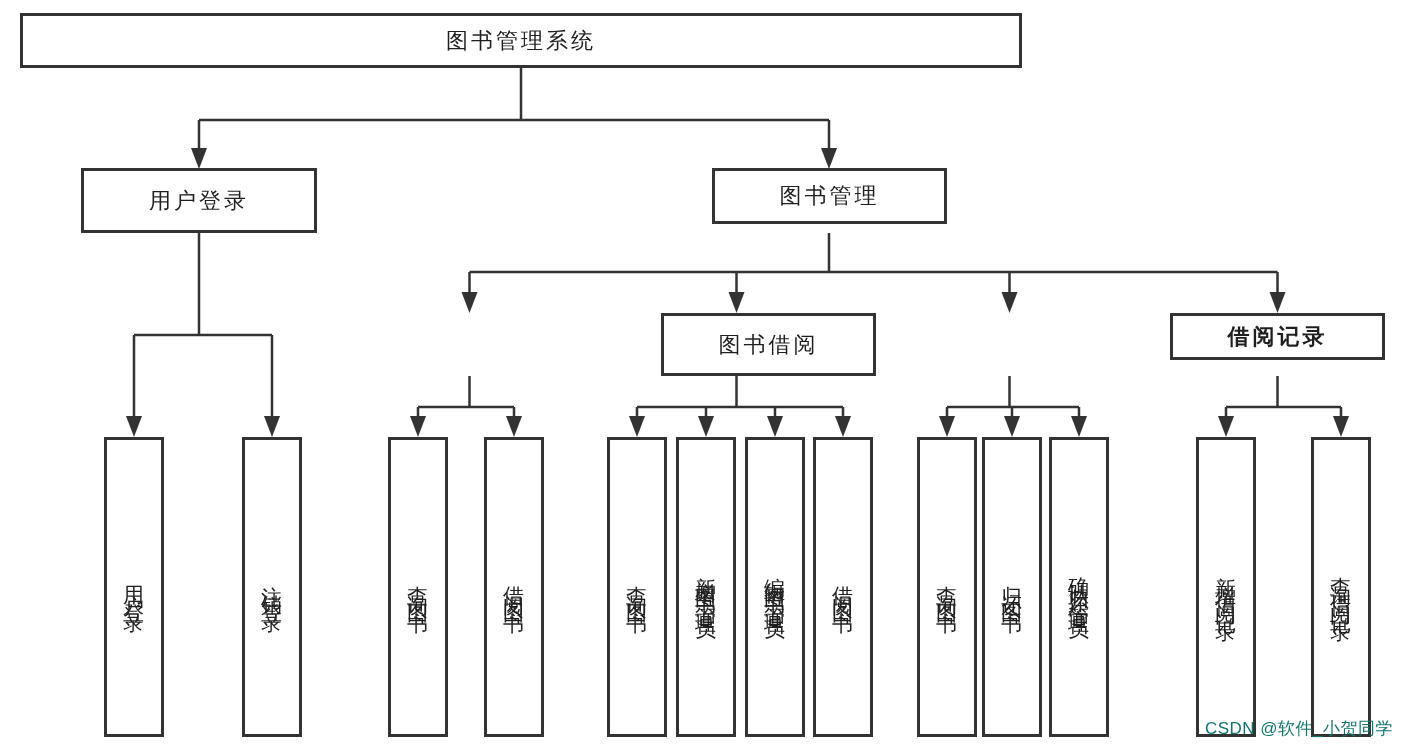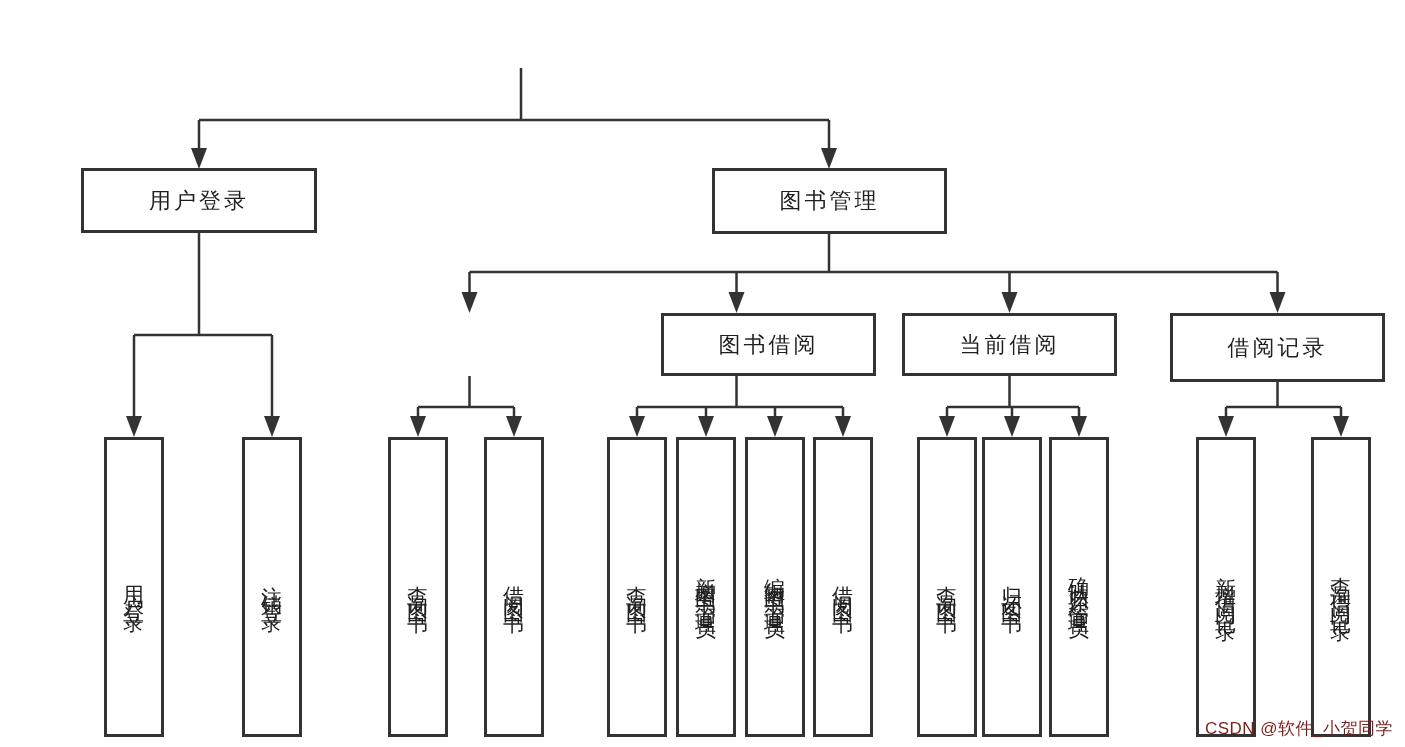--- a/index.html
+++ b/index.html
@@ -40,21 +40,21 @@
     color:#1f1f1f;
     font-size:21px;
     letter-spacing:9px;
     line-height:1;
     max-height:292px;
   }
   .leaf .vlbl.long{letter-spacing:6px;}
   .watermark{
     position:absolute;
     right:12px;bottom:7px;
-    color:#7f1d1d;
+    color:#0f766e;
     font-size:17px;
     letter-spacing:0.5px;
     z-index:5;
     white-space:nowrap;
   }
 </style>
 </head>
 <body>
 
 <div id="canvas">
@@ -127,35 +127,35 @@
       <polygon points="767,416 783,416 775,437"></polygon>
       <polygon points="835,416 851,416 843,437"></polygon>
       <polygon points="939,416 955,416 947,437"></polygon>
       <polygon points="1004,416 1020,416 1012,437"></polygon>
       <polygon points="1071,416 1087,416 1079,437"></polygon>
       <polygon points="1218,416 1234,416 1226,437"></polygon>
       <polygon points="1333,416 1349,416 1341,437"></polygon>
     </g>
   </svg>
 
+  <div class="node" style="left:20px;top:13px;width:1002px;height:55px;">
+    <span class="lbl">图书管理系统</span>
+  </div>
 
   <div class="node" style="left:81px;top:168px;width:236px;height:65px;">
     <span class="lbl">用户登录</span>
   </div>
-  <div class="node" style="left:712px;top:168px;width:235px;height:66px;">
+  <div class="node" style="left:712px;top:168px;width:235px;height:56px;">
     <span class="lbl">图书管理</span>
   </div>
 
   <div class="node" style="left:629px;top:313px;width:215px;height:63px;margin-left:32px;">
     <span class="lbl">图书借阅</span>
   </div>
-  <div class="node" style="left:902px;top:313px;width:215px;height:63px;">
-    <span class="lbl">当前借阅</span>
-  </div>
-  <div class="node" style="left:1170px;top:313px;width:215px;height:69px;">
+  <div class="node" style="left:1170px;top:313px;width:215px;height:47px;font-weight:bold;">
     <span class="lbl">借阅记录</span>
   </div>
 
   <div class="leaf" style="left:104px;">
     <span class="vlbl">用户登录</span>
   </div>
   <div class="leaf" style="left:242px;">
     <span class="vlbl">注销登录</span>
   </div>
 

